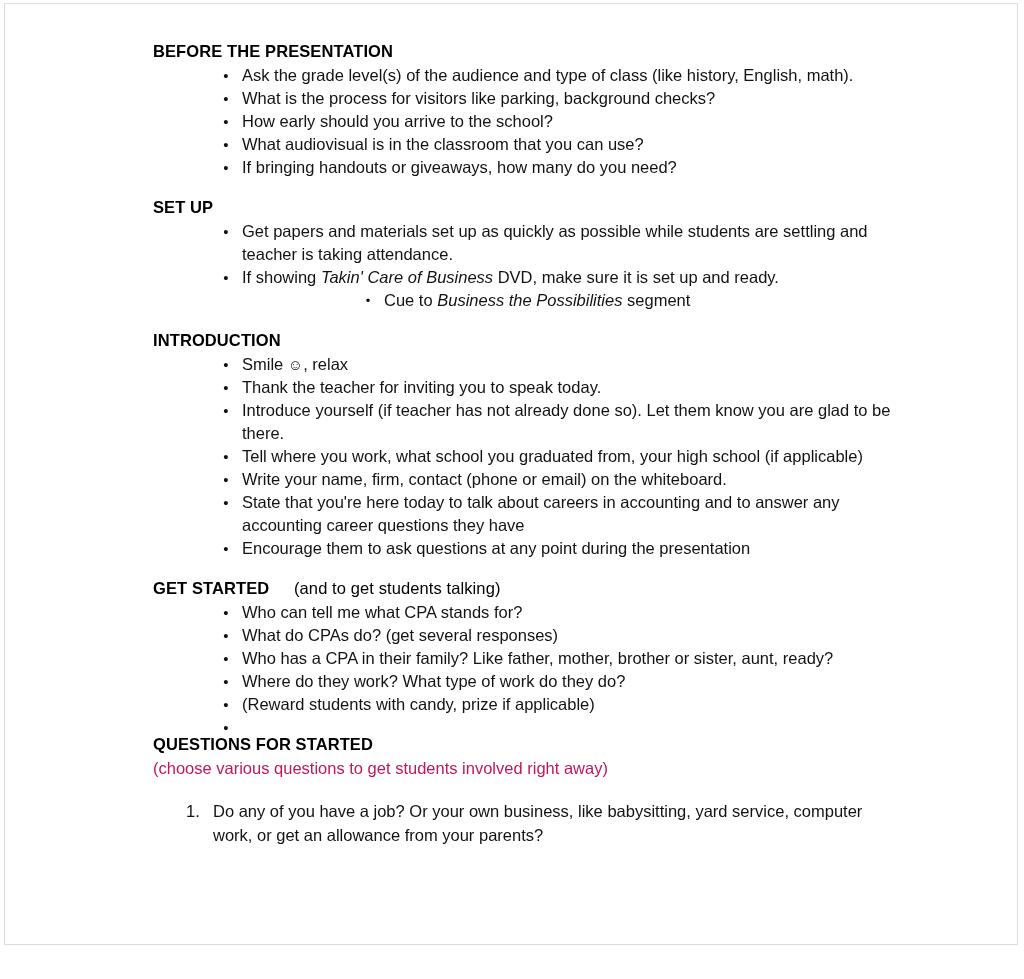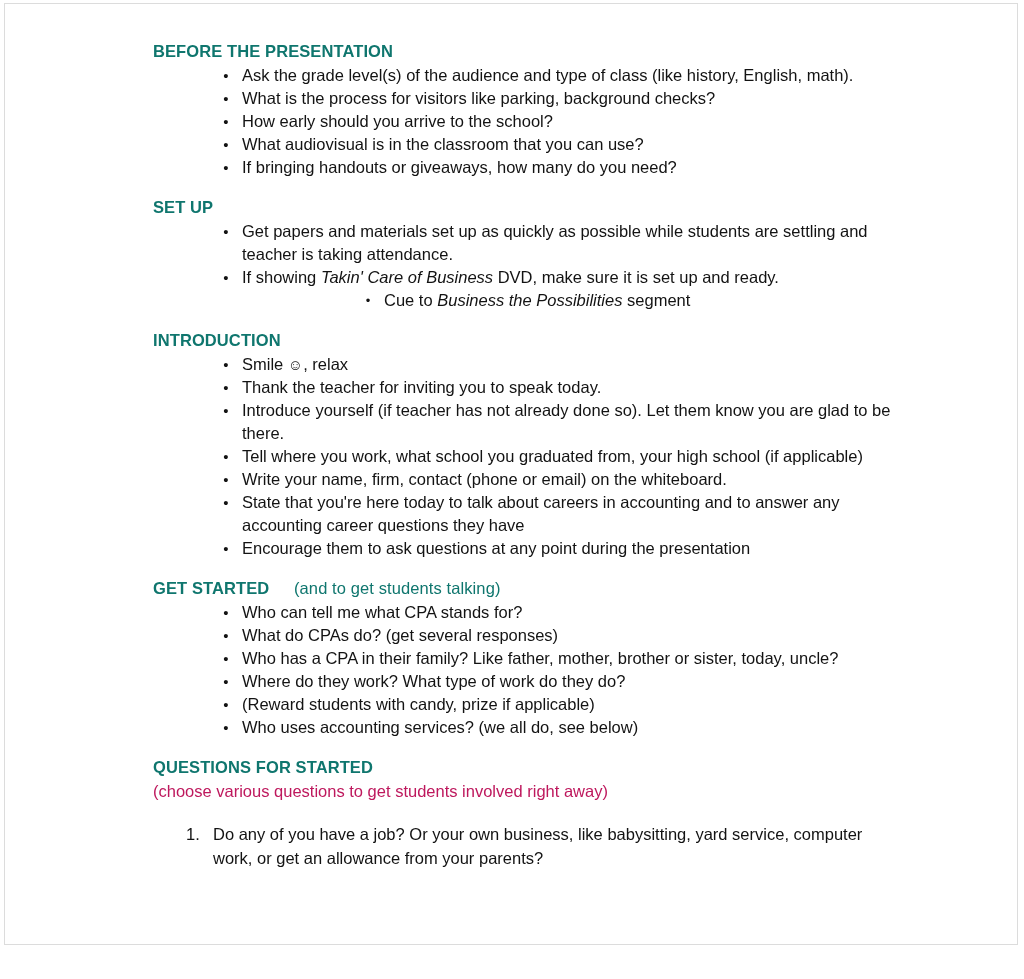--- a/index.html
+++ b/index.html
@@ -33,21 +33,21 @@
     width: 740px;
   }
 
   
   .section { margin-bottom: 0; }
   .section + .section { margin-top: 18px; }
 
   .section-heading {
     font-size: 16.5px;
     font-weight: bold;
-    color: #0f766e;
+    color: #000000;
     letter-spacing: 0.1px;
     line-height: 21px;
     margin: 0 0 2px 0;
     white-space: nowrap;
   }
   .section-heading .heading-note {
     font-weight: normal;
     margin-left: 20px;
   }
 
@@ -239,33 +239,32 @@
         <li>
           <span class="bullet-dot">•</span>
           <span>Who can tell me what CPA stands for?</span>
         </li>
         <li>
           <span class="bullet-dot">•</span>
           <span>What do CPAs do?  (get several responses)</span>
         </li>
         <li>
           <span class="bullet-dot">•</span>
-          <span>Who has a CPA in their family?  Like father, mother, brother or sister, today, uncle?</span>
+          <span>Who has a CPA in their family?  Like father, mother, brother or sister, aunt, ready?</span>
         </li>
         <li>
           <span class="bullet-dot">•</span>
           <span>Where do they work?  What type of work do they do?</span>
         </li>
         <li>
           <span class="bullet-dot">•</span>
           <span>(Reward students with candy, prize if applicable)</span>
         </li>
         <li>
           <span class="bullet-dot">•</span>
-          <span>Who uses accounting services?  (we all do, see below)</span>
         </li>
       </ul>
     </div>
 
     <div class="section">
       <div class="section-heading">
         <span>QUESTIONS FOR STARTED</span>
       </div>
       <p class="section-subtitle">(choose various questions to get students involved right away)</p>
       <ol class="numbered">

